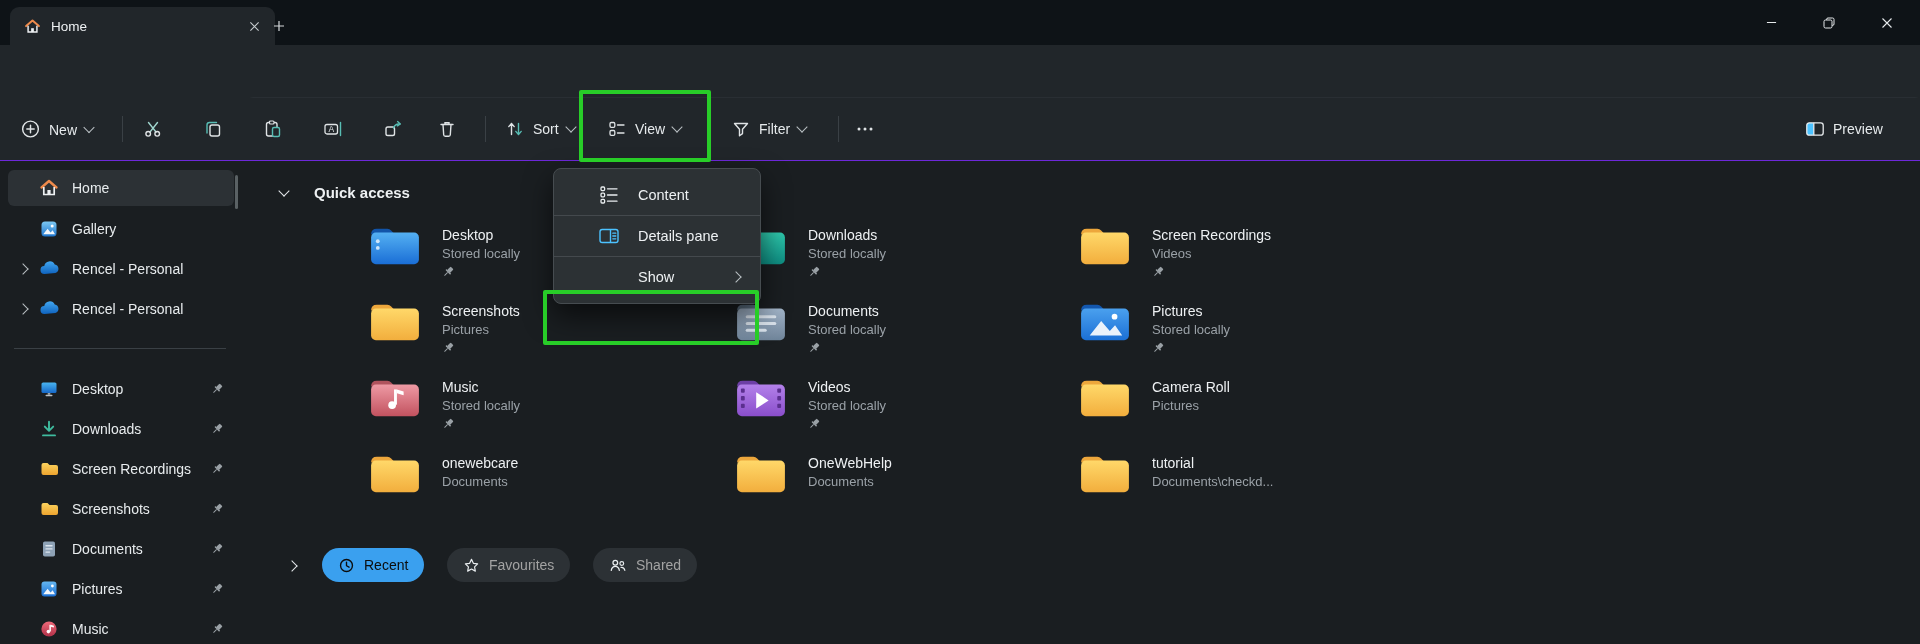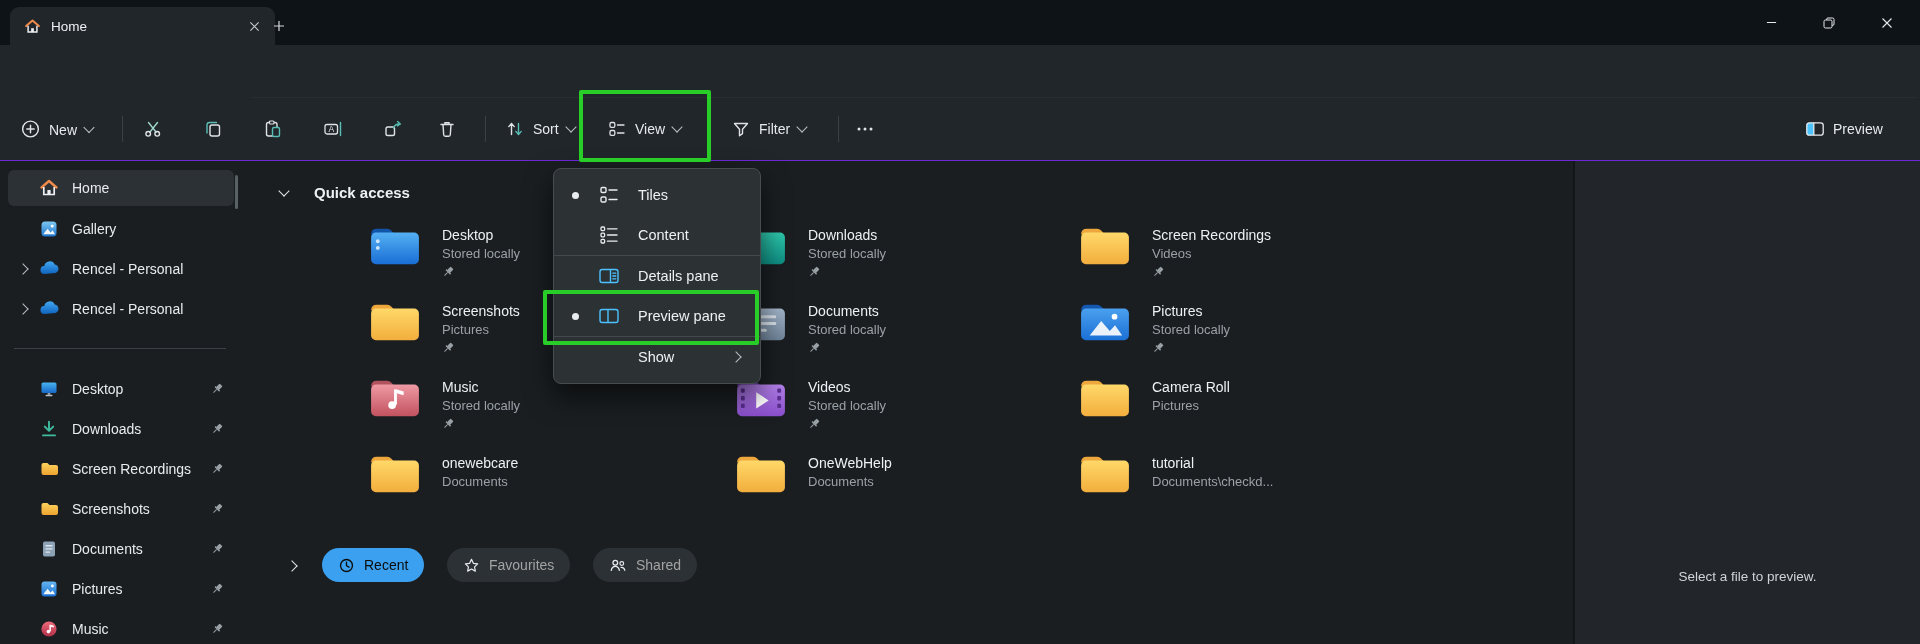--- a/index.html
+++ b/index.html
@@ -863,38 +863,23 @@
           <svg width="18" height="18" viewBox="0 0 20 20">
             <circle cx="7" cy="7.5" r="2.6" stroke="#e9edef" stroke-width="1.4" fill="none"></circle>
             <path d="M2.5 16c.5-3 2.4-4.5 4.5-4.5s4 1.5 4.5 4.5" stroke="#e9edef" stroke-width="1.4" fill="none" stroke-linecap="round"></path>
             <circle cx="14.2" cy="8.3" r="2.1" stroke="#e9edef" stroke-width="1.3" fill="none"></circle>
             <path d="M13.4 12.6c2.3-.3 3.8 1.4 4.2 3.4" stroke="#e9edef" stroke-width="1.3" fill="none" stroke-linecap="round"></path>
           </svg>
         </span>
       <span>Shared</span>
     </div>
 
-    <div class="previewpane">
-      <div class="preview-msg">Select a file to preview.</div>
-    </div>
   </div>
 
   <div class="viewmenu">
-    <div class="mitem">
-      <span class="mbullet"></span>
-      <span class="micon svg-slot">
-          <svg width="22" height="22" viewBox="0 0 22 22">
-            <rect x="3" y="3.5" width="5" height="5" rx="1.3" stroke="#e9edef" stroke-width="1.4" fill="none"></rect>
-            <path d="M11 6h8" stroke="#e9edef" stroke-width="1.4" stroke-linecap="round"></path>
-            <rect x="3" y="13" width="5" height="5" rx="1.3" stroke="#e9edef" stroke-width="1.4" fill="none"></rect>
-            <path d="M11 15.5h8" stroke="#e9edef" stroke-width="1.4" stroke-linecap="round"></path>
-          </svg>
-        </span>
-      <span class="mlabel">Tiles</span>
-    </div>
     <div class="mitem">
       <span class="micon svg-slot">
           <svg width="22" height="22" viewBox="0 0 22 22">
             <rect x="3" y="3" width="3.6" height="3.6" rx="1" stroke="#e9edef" stroke-width="1.3" fill="none"></rect>
             <path d="M9.5 4.8H19" stroke="#e9edef" stroke-width="1.3" stroke-linecap="round"></path>
             <rect x="3" y="9.2" width="3.6" height="3.6" rx="1" stroke="#e9edef" stroke-width="1.3" fill="none"></rect>
             <path d="M9.5 11H19" stroke="#e9edef" stroke-width="1.3" stroke-linecap="round"></path>
             <rect x="3" y="15.4" width="3.6" height="3.6" rx="1" stroke="#e9edef" stroke-width="1.3" fill="none"></rect>
             <path d="M9.5 17.2H19" stroke="#e9edef" stroke-width="1.3" stroke-linecap="round"></path>
           </svg>
@@ -905,30 +890,20 @@
     <div class="mitem">
       <span class="micon svg-slot">
           <svg width="22" height="22" viewBox="0 0 22 22">
             <rect x="2" y="4.5" width="18" height="13" rx="2.2" stroke="#4cc2ff" stroke-width="1.4" fill="none"></rect>
             <path d="M12.5 4.5v13" stroke="#4cc2ff" stroke-width="1.4"></path>
             <path d="M14.8 8.2h3M14.8 11h3M14.8 13.8h3" stroke="#4cc2ff" stroke-width="1.3" stroke-linecap="round"></path>
           </svg>
         </span>
       <span class="mlabel">Details pane</span>
     </div>
-    <div class="mitem">
-      <span class="mbullet"></span>
-      <span class="micon svg-slot">
-          <svg width="22" height="22" viewBox="0 0 22 22">
-            <rect x="2" y="4.5" width="18" height="13" rx="2.2" stroke="#4cc2ff" stroke-width="1.4" fill="none"></rect>
-            <path d="M10 4.5v13" stroke="#4cc2ff" stroke-width="1.4"></path>
-          </svg>
-        </span>
-      <span class="mlabel">Preview pane</span>
-    </div>
     <div class="msep"></div>
     <div class="mitem">
       <span class="mlabel">Show</span>
       <span class="mchev cvr"></span>
     </div>
   </div>
 
   <div class="annot annot-view"></div>
   <div class="annot annot-pp"></div>
 

